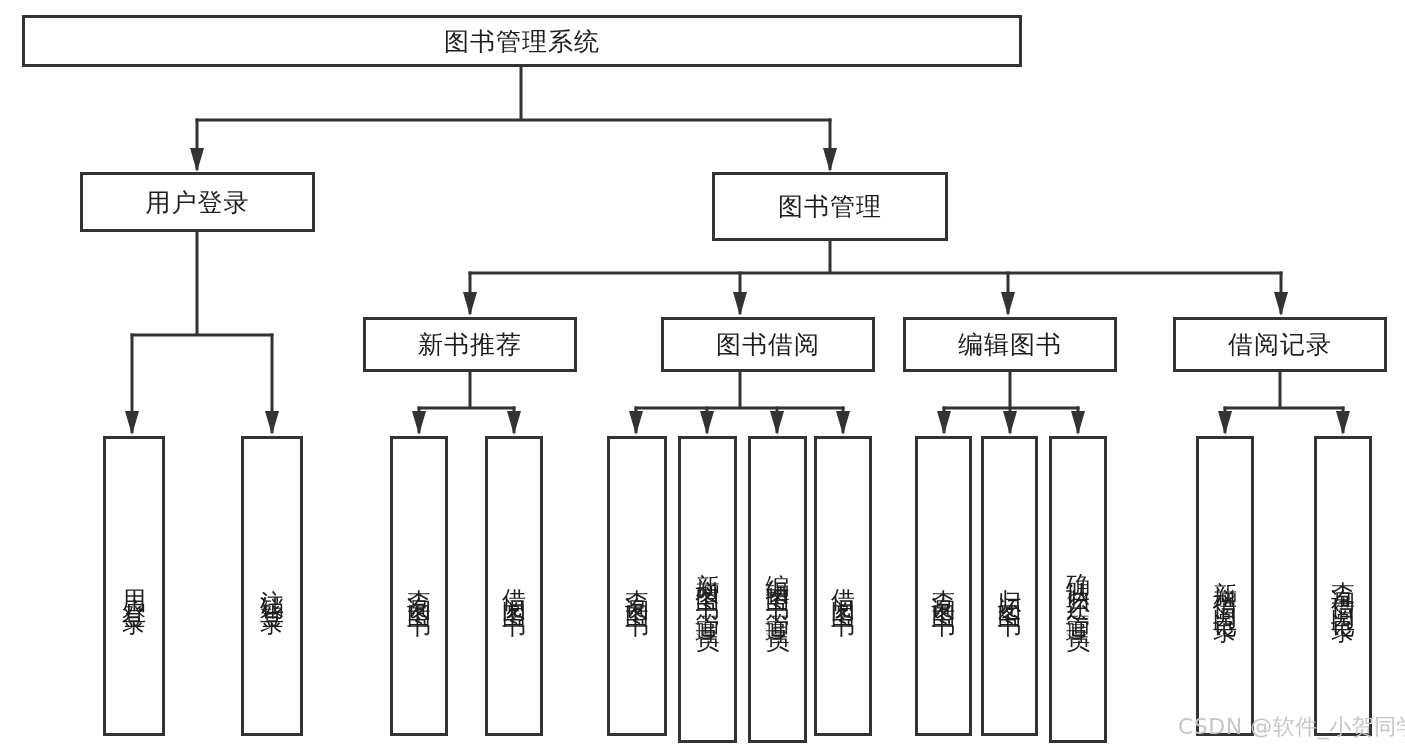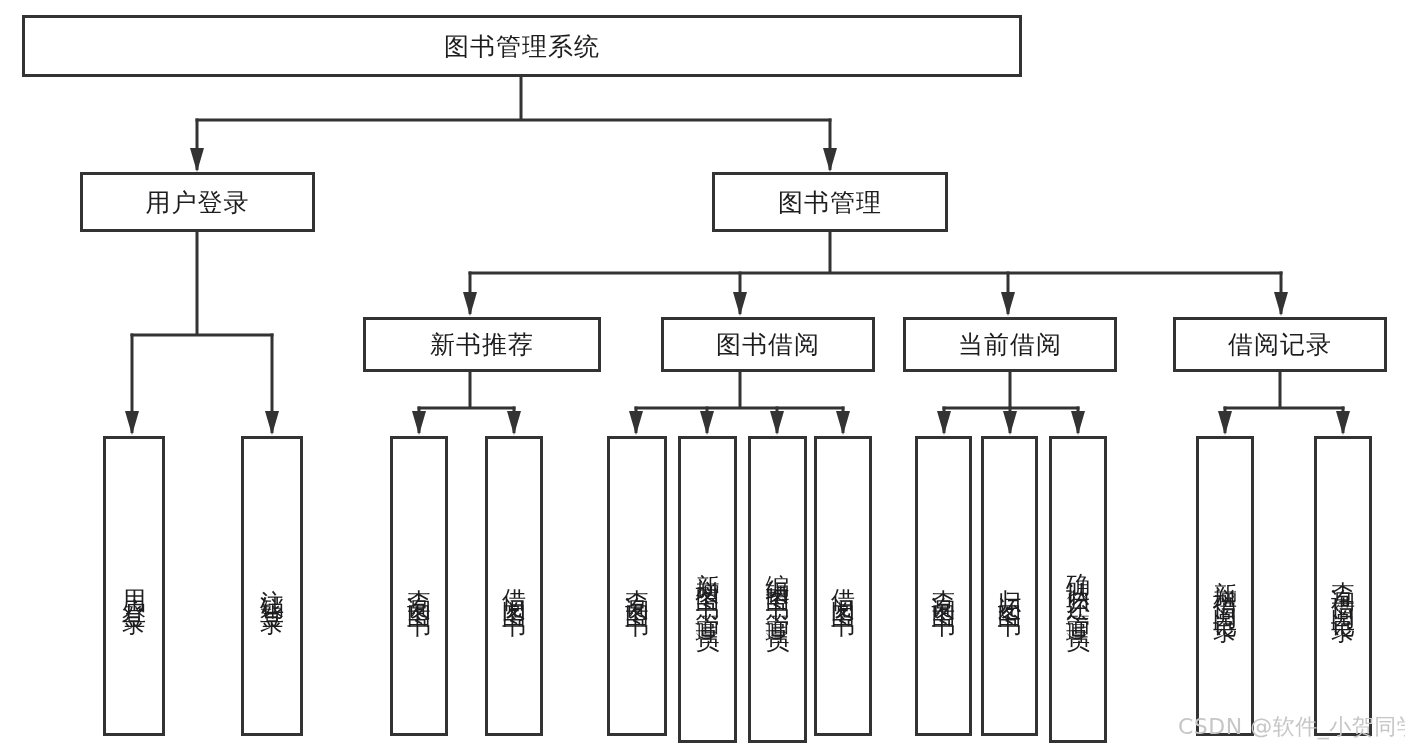--- a/index.html
+++ b/index.html
@@ -67,39 +67,39 @@
       <line x1="777" y1="406.5" x2="777" y2="433" marker-end="url(#arrow)"></line>
       <line x1="843" y1="406.5" x2="843" y2="433" marker-end="url(#arrow)"></line>
       <line x1="944" y1="406.5" x2="944" y2="433" marker-end="url(#arrow)"></line>
       <line x1="1010" y1="406.5" x2="1010" y2="433" marker-end="url(#arrow)"></line>
       <line x1="1078" y1="406.5" x2="1078" y2="433" marker-end="url(#arrow)"></line>
       <line x1="1225" y1="406.5" x2="1225" y2="433" marker-end="url(#arrow)"></line>
       <line x1="1343" y1="406.5" x2="1343" y2="433" marker-end="url(#arrow)"></line>
     </g>
   </svg>
 
-  <div class="box hbox" style="left:22px;top:15px;width:1000px;height:62px;font-family:Liberation Serif, serif;">
+  <div class="box hbox" style="left:22px;top:15px;width:1000px;height:52px;font-family:Liberation Serif, serif;">
     <span>图书管理系统</span>
   </div>
 
   <div class="box hbox" style="left:80px;top:172px;width:235px;height:60px;">
     <span>用户登录</span>
   </div>
-  <div class="box hbox" style="left:712px;top:172px;width:236px;height:60px;">
+  <div class="box hbox" style="left:712px;top:172px;width:236px;height:69px;">
     <span>图书管理</span>
   </div>
 
-  <div class="box hbox" style="left:363px;top:317px;width:238px;height:55px;">
+  <div class="box hbox" style="left:363px;top:317px;width:214px;height:55px;">
     <span>新书推荐</span>
   </div>
   <div class="box hbox" style="left:633px;top:317px;width:214px;height:55px;margin-left:28px;">
     <span>图书借阅</span>
   </div>
   <div class="box hbox" style="left:903px;top:317px;width:214px;height:55px;">
-    <span>当前借阅</span>
+    <span>编辑图书</span>
   </div>
   <div class="box hbox" style="left:1173px;top:317px;width:214px;height:55px;">
     <span>借阅记录</span>
   </div>
 
   <div class="box leaf" style="left:103px;top:436px;width:62px;height:300px;">
     <span class="vtext">用户登录</span>
   </div>
   <div class="box leaf" style="left:241px;top:436px;width:62px;height:300px;">
     <span class="vtext">注销登录</span>

